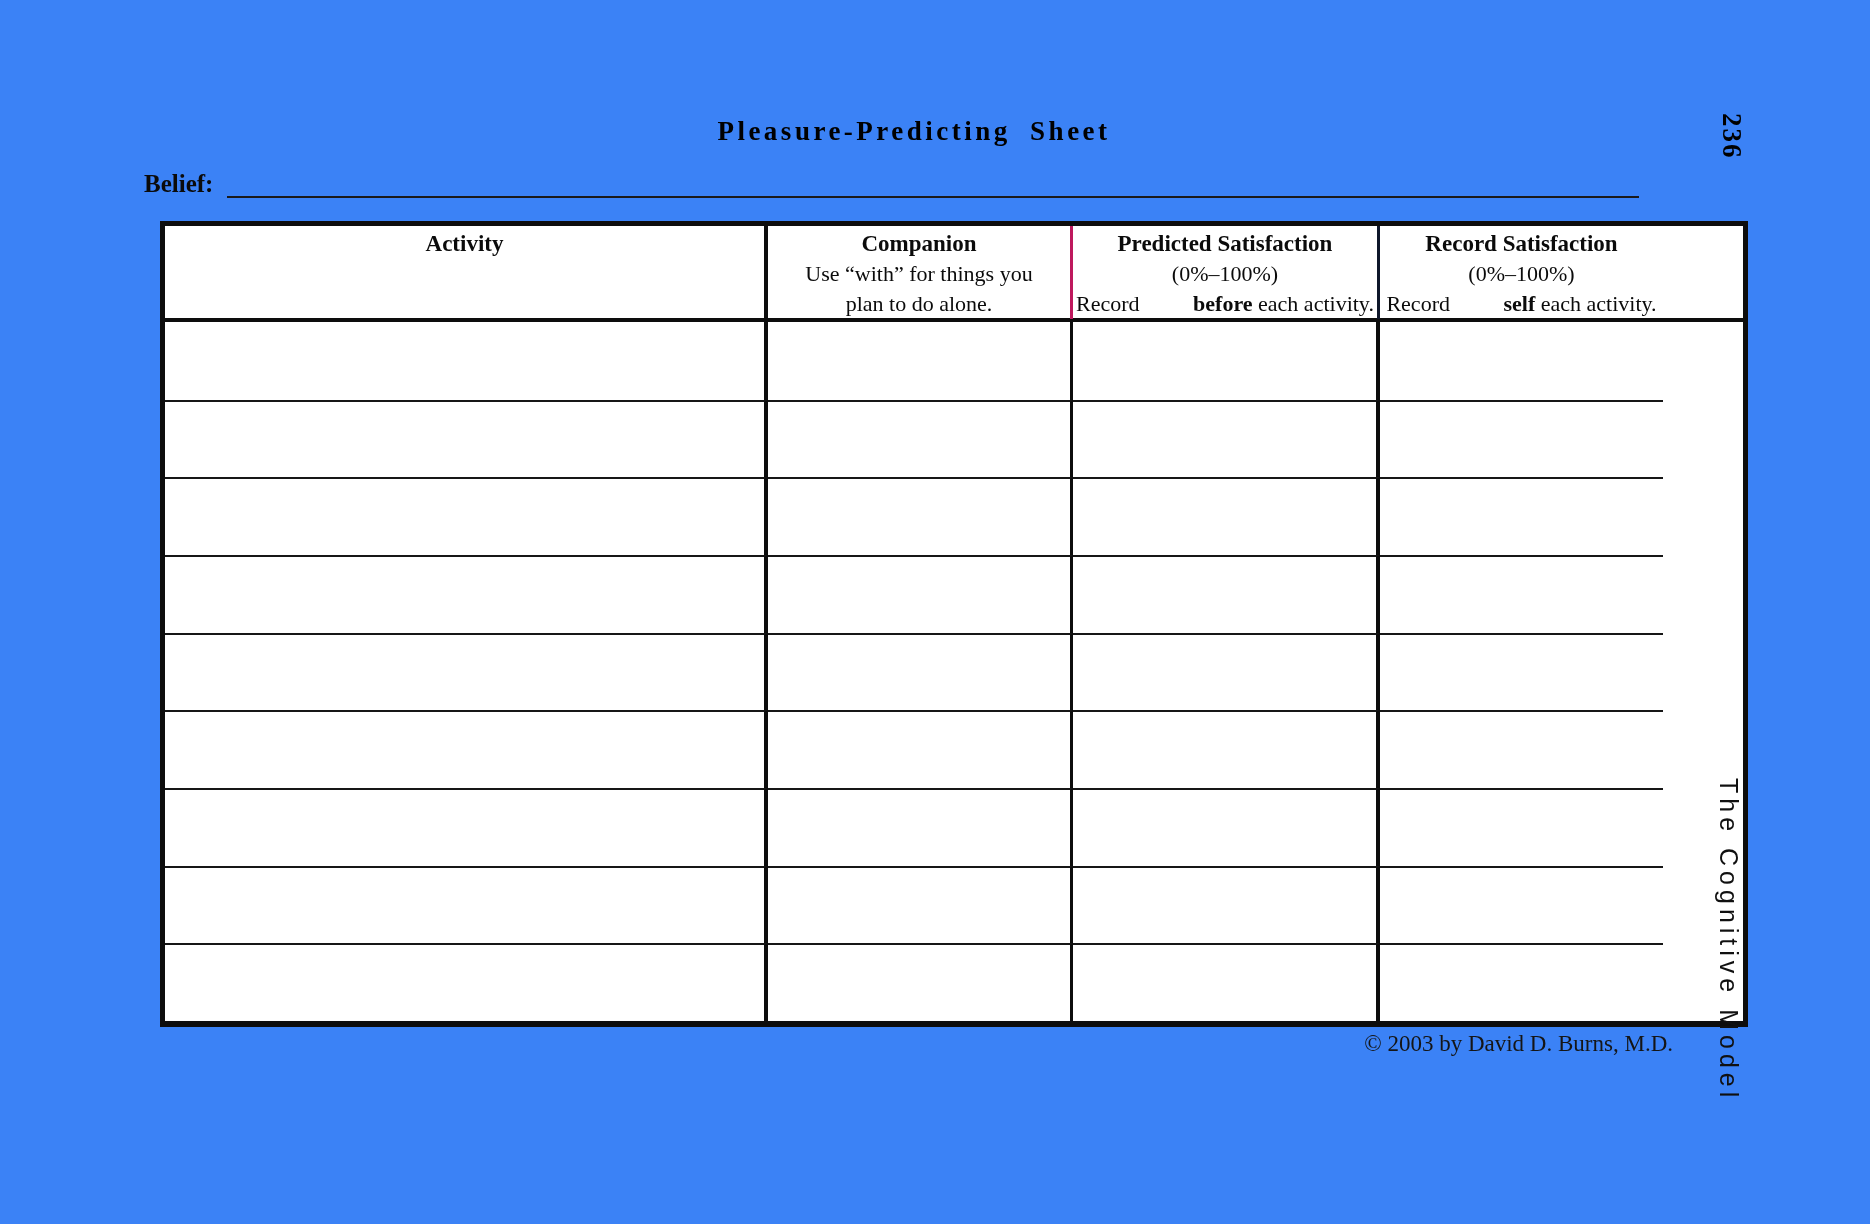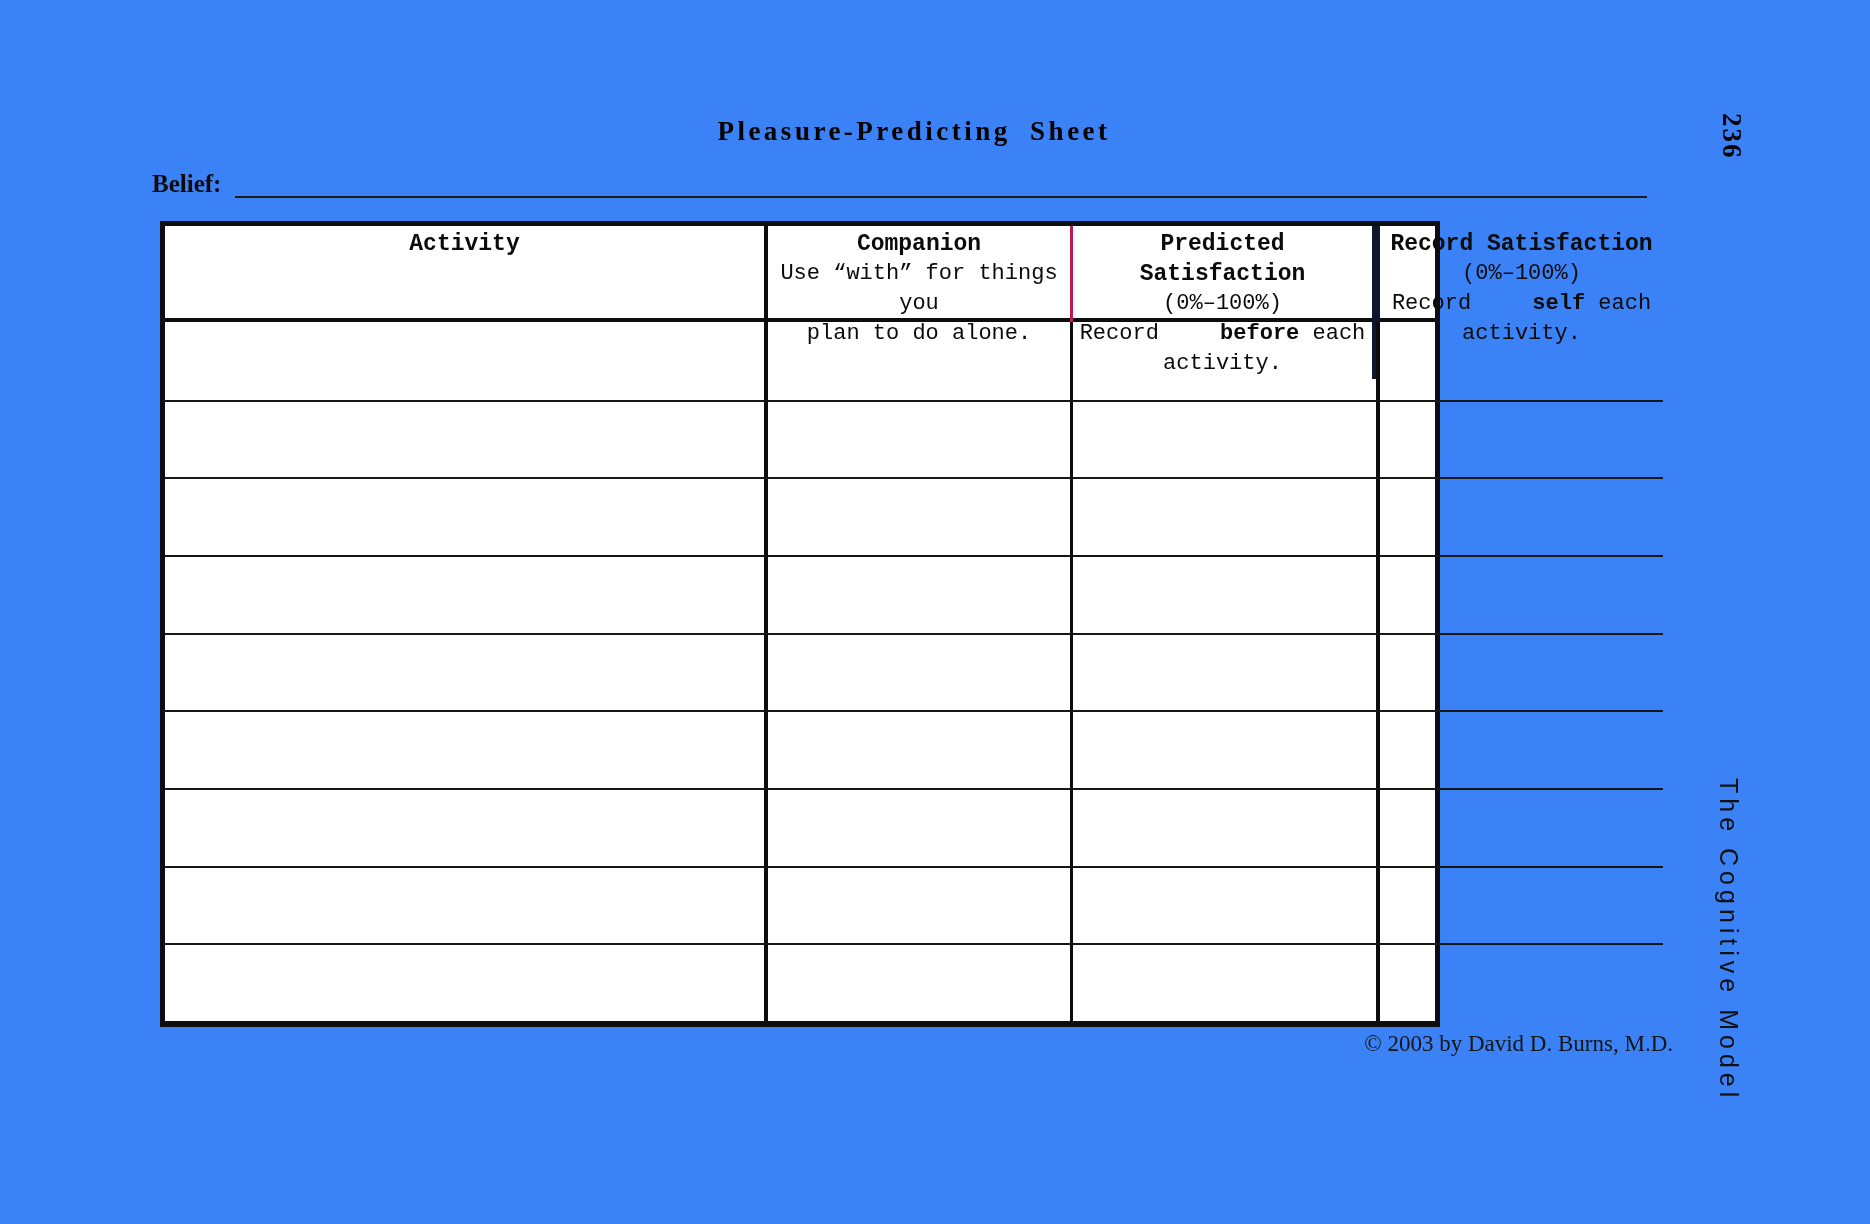--- a/index.html
+++ b/index.html
@@ -11,51 +11,50 @@
 
   
   .title {
     position:absolute; left:160px; top:116px; width:1508px;
     text-align:center; font-weight:bold; font-size:27px;
     letter-spacing:3.5px; word-spacing:9px; color:#000;
   }
 
   
   .belief-row {
-    position:absolute; left:152px; top:170px; width:1495px;
+    position:absolute; left:144px; top:170px; width:1495px;
     display:flex; align-items:flex-end;
   }
   .belief-label { font-weight:bold; font-size:25px; line-height:28px; }
   .belief-line {
     flex:1; margin-left:14px; height:26px;
     border-bottom:2px solid #1a1a1a;
   }
 
   
   .sheet {
-    position:absolute; left:160px; top:221px; width:1280px; height:806px;
+    position:absolute; left:160px; top:221px; width:1588px; height:806px;
     box-sizing:border-box;
     border:5px solid #0d0d0d; border-bottom-width:6px;
     background:#fff;
-    font-family:Liberation Mono, monospace;
   }
   .cols { display:grid; grid-template-columns:603px 305px 307px 283px; }
   .thead {
     box-sizing:border-box; height:96px;
     border-bottom:4px solid #0d0d0d;
   }
   .hcell {
     box-sizing:border-box; text-align:center; padding-top:3px;
     font-size:22px; line-height:30px;
   }
   .hcell .col-title { font-weight:bold; font-size:23px; }
   .b { font-weight:bold;padding-left:48px; }
   .cr0 { border-right:4px solid #0d0d0d; }
   .cr1 { border-right:3px solid #be185d; }
-  .cr2 { border-right:8px solid #0f172a; }
+  .cr2 { border-right:3px solid #0f172a; }
 
   .tbody {
     height:699px;
     grid-template-rows:repeat(9, 1fr);
   }
   .bcell { box-sizing:border-box; }
   .bcell.col0 { border-right:4px solid #0d0d0d; }
   .bcell.col1 { border-right:3px solid #0d0d0d; }
   .bcell.col2 { border-right:4px solid #0d0d0d; }
   .bcell:nth-child(n+5) { border-top:2px solid #161616; }

